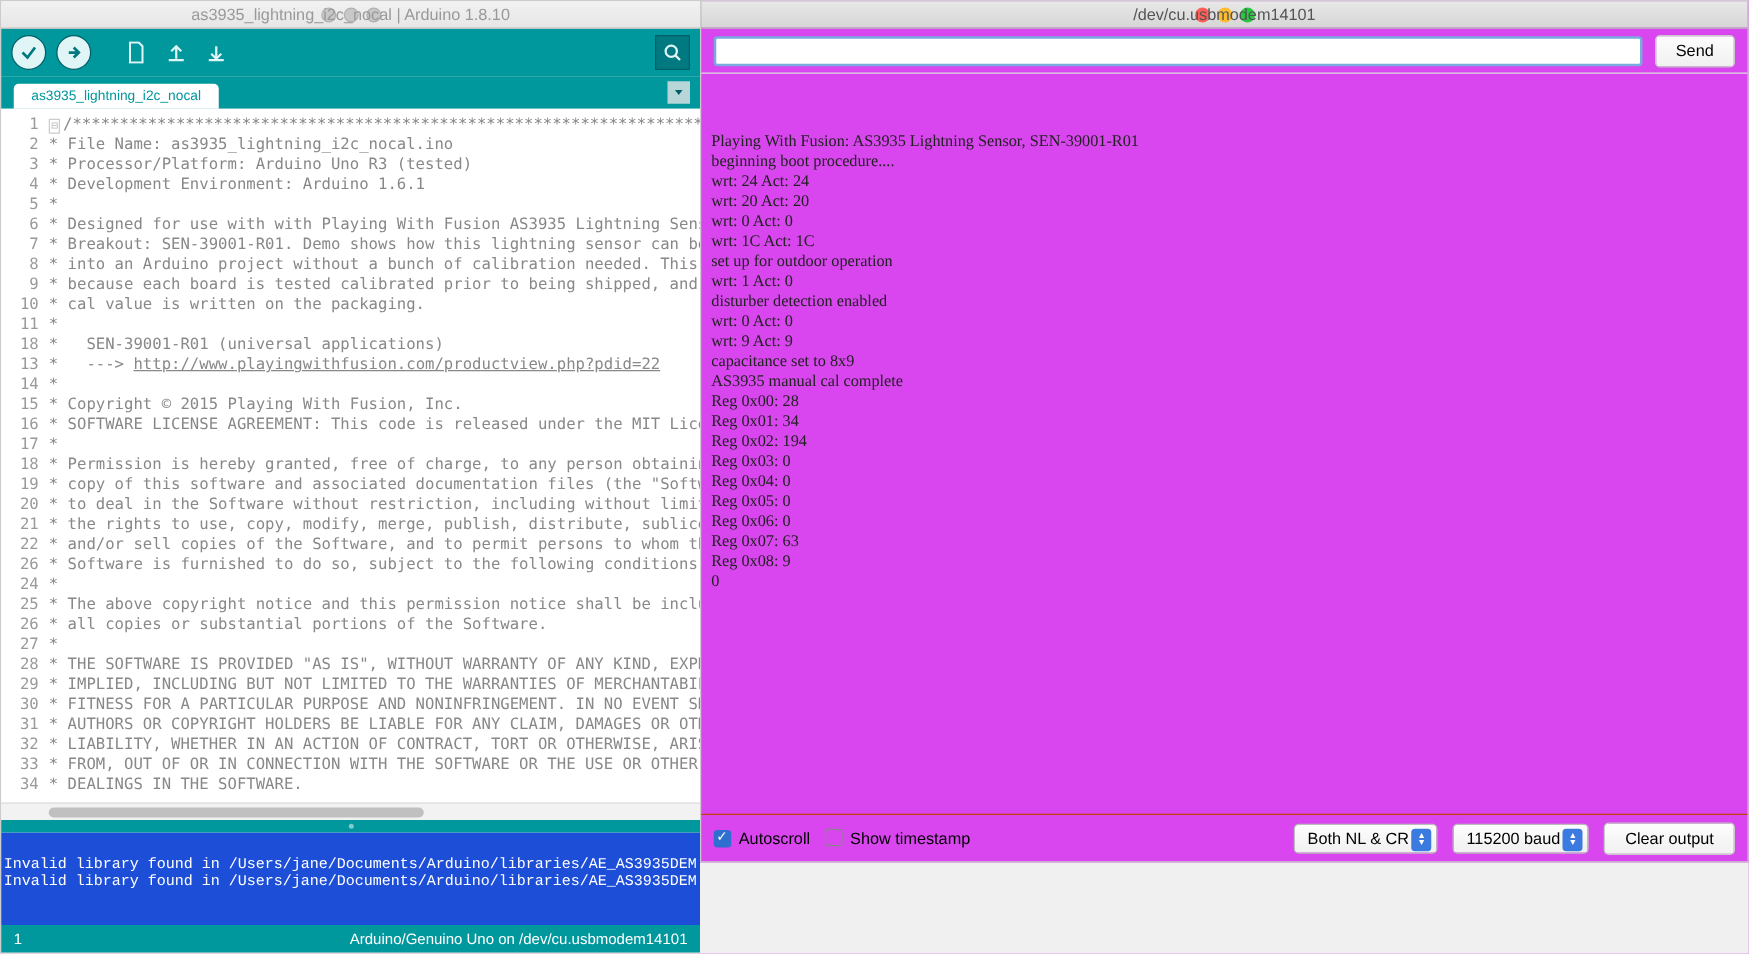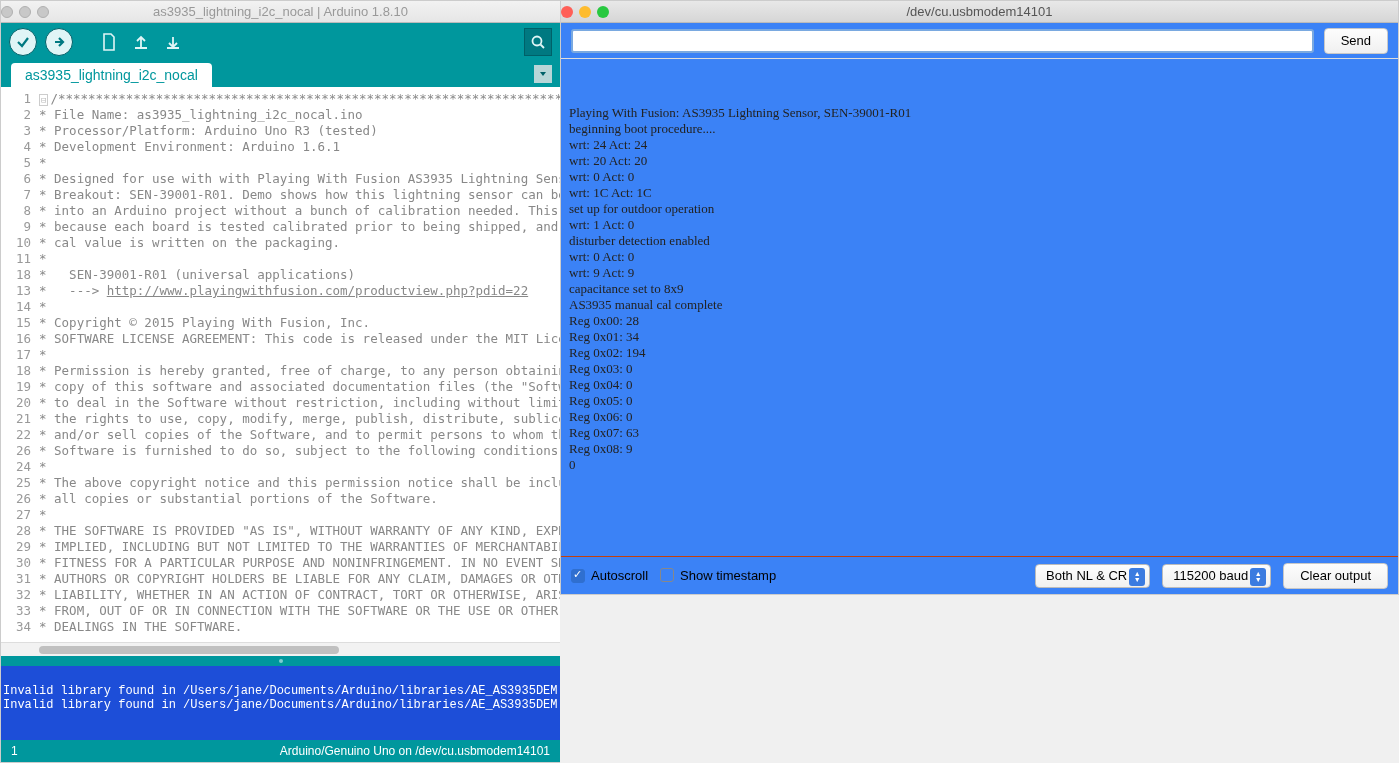--- a/index.html
+++ b/index.html
@@ -1,40 +1,40 @@
 <!DOCTYPE html>
 <html><head>
 <meta charset="utf-8">
 <style>
   * { box-sizing: border-box; margin: 0; padding: 0; }
   body { font-family: -apple-system, "Helvetica Neue", Arial, sans-serif; font-size: 13px; width: 1399px; height: 763px; overflow: hidden; display: flex; background: #f0f0f0; }
   .window { display: flex; flex-direction: column; border: 1px solid #ccc; background: #f4f4f4; }
   .ide-window { width: 560px; height: 763px; border-right: none; }
-  .serial-window { width: 839px; height: 595px; background: #3b82f6; }
-  
-  .titlebar { height: 22px; display: flex; align-items: center; padding: 0 0; background: linear-gradient(#e8e8e8, #d6d6d6); border-bottom: 1px solid #bbb; position: relative; }
+  .serial-window { width: 839px; height: 690px; background: #d946ef; }
+  
+  .titlebar { height: 22px; display: flex; align-items: center; padding: 0 0; background: linear-gradient(#e8e8e8, #d6d6d6); border-bottom: 1px solid #bbb; position: relative; justify-content: center; }
   .titlebar.inactive { background: linear-gradient(#f2f2f2,#e6e6e6); }
   .traffic { display: flex; gap: 6px; }
   .tl { width: 12px; height: 12px; border-radius: 50%; }
   .titlebar.active .close { background:#ff5f57; }
   .titlebar.active .min { background:#febc2e; }
   .titlebar.active .max { background:#28c840; }
   .titlebar.inactive .tl { background:#c8c8c8; border:1px solid #b0b0b0; }
   .title-text { position:absolute; left:0; right:0; text-align:center; font-size:13px; color:#555; }
   .titlebar.inactive .title-text { color:#999; }
   
   .ard-toolbar { height: 38px; background:#00979d; display:flex; align-items:center; padding:0 8px; gap:8px; }
   .ard-toolbar .rb { width:28px; height:28px; border-radius:50%; background:#007981; display:flex; align-items:center; justify-content:center; color:#e0f5f6; border:1px solid #006068; cursor:pointer; }
   .ard-toolbar .rb.light { background:#e0f5f6; color:#007981; }
   .ard-toolbar .sq { width:24px; height:24px; display:flex; align-items:center; justify-content:center; color:#e0f5f6; cursor:pointer; }
   .ard-toolbar .spacer { flex:1; }
   .ard-toolbar .search { background:#007981; border:1px solid #006068; width:28px; height:28px; display:flex; align-items:center; justify-content:center; color:#e0f5f6; }
   
   .tabbar { height:26px; background:#00979d; display:flex; align-items:end; padding-left:10px; }
-  .tab { background:#fff; color:#00979d; font-size:14px; padding:4px 14px; border-radius:4px 4px 0 0; margin-bottom:0; }
+  .tab { background:#fff; color:#00979d; font-size:11px; padding:4px 14px; border-radius:4px 4px 0 0; margin-bottom:0; }
   .tab-dd { margin-left:auto; margin-right:8px; width:18px; height:18px; background:#b8d6d8; display:flex; align-items:center; justify-content:center; color:#006068; align-self:center; }
   
   .editor-wrap { flex:1; display:flex; background:#fff; overflow:hidden; font-family: Menlo, Monaco, monospace; font-size:12.5px; line-height:16px; }
   .gutter { width:36px; text-align:right; color:#999; padding:4px 6px 4px 0; user-select:none; background:#fff; }
   .gutter div { height:16px; }
   .code { flex:1; padding:4px 0 4px 2px; color:#888; white-space:pre; overflow:hidden; }
   .code .line { height:16px; }
   .code a { color:#888; text-decoration:underline; }
   .hscroll { height:14px; background:#f2f2f2; border-top:1px solid #ddd; position:relative; }
   .hscroll .thumb { position:absolute; left:38px; top:3px; height:8px; width:300px; background:#c0c0c0; border-radius:4px; }

